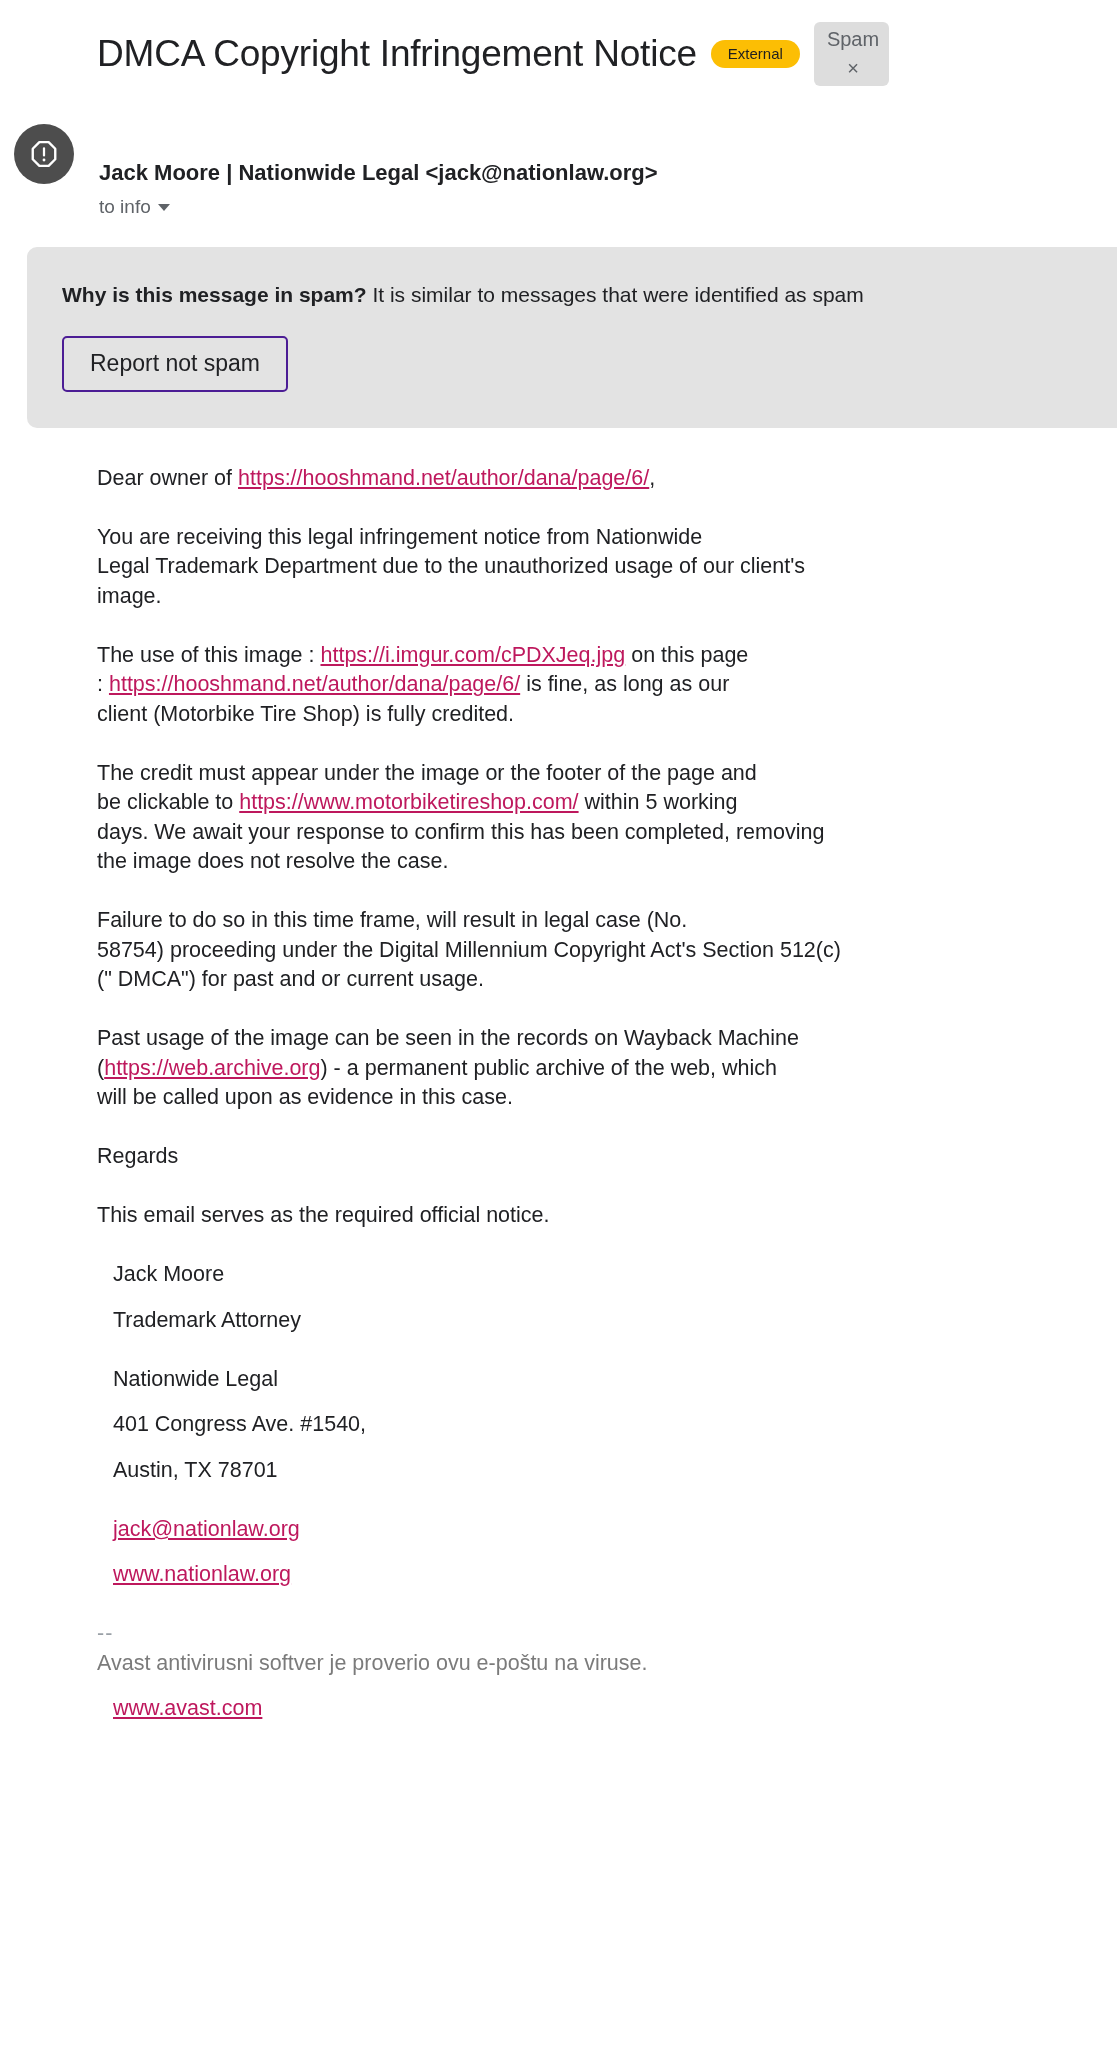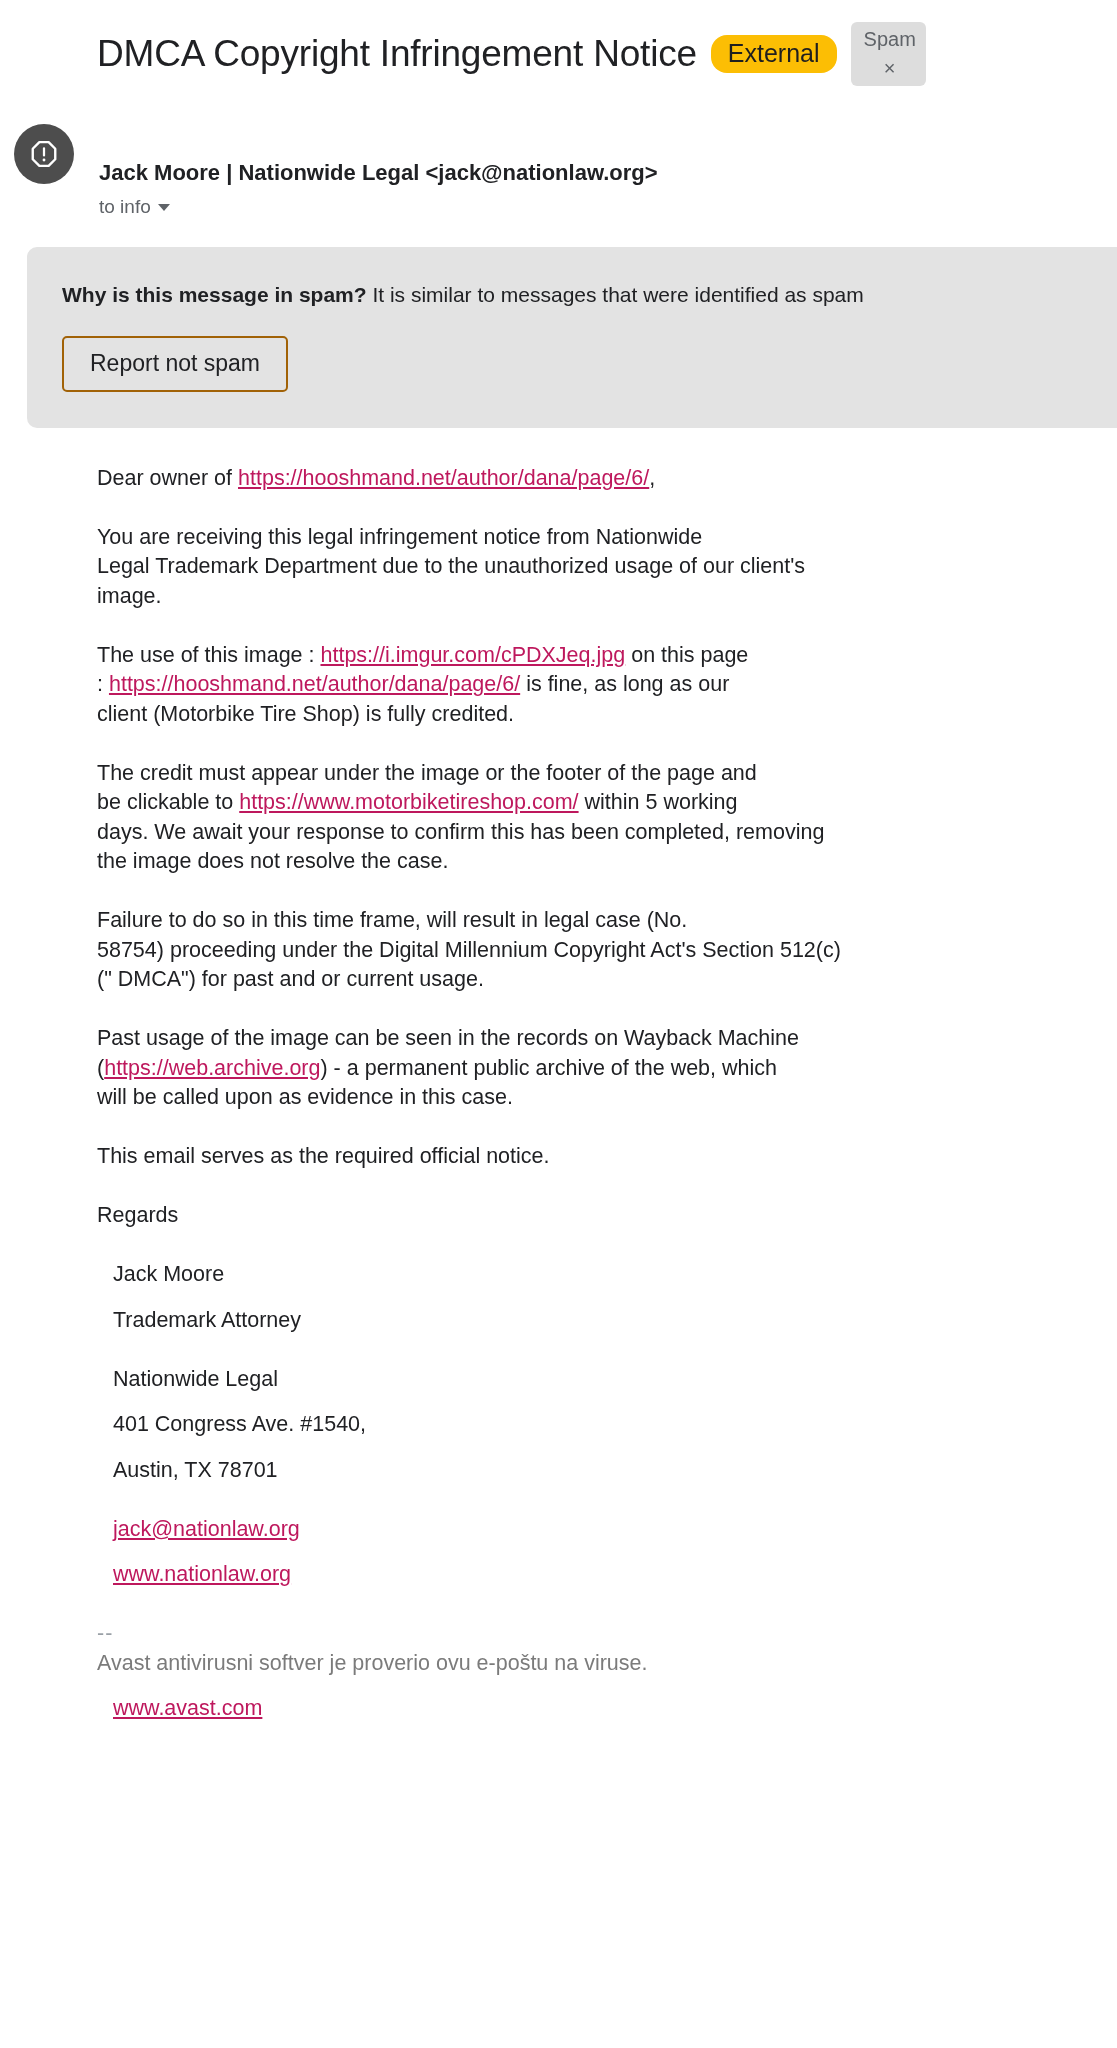--- a/index.html
+++ b/index.html
@@ -35,21 +35,21 @@
   .subject-title {
     font-size: 37px;
     font-weight: 400;
     color: #202124;
     letter-spacing: -0.2px;
     line-height: 1.2;
   }
   .badge-external {
     background: #fcbe04;
     color: #1f1f1f;
-    font-size: 25px;
+    font-size: 15px;
     font-weight: 500;
     border-radius: 16px;
     padding: 6px 17px 7px;
     line-height: 1;
     display: inline-block;
   }
   .chip-spam {
     background: #dddddd;
     color: #5f6368;
     font-size: 20px;
@@ -129,21 +129,21 @@
     color: #202124;
     white-space: nowrap;
     line-height: 1.4;
   }
   .spam-question b { font-weight: 700; }
   .spam-question span.reason { font-weight: 400; }
   .report-btn {
     margin-top: 26px;
     display: inline-block;
     background: transparent;
-    border: 2px solid #a16207;
+    border: 2px solid #4c1d95;
     border-radius: 5px;
     color: #202124;
     font-family: inherit;
     font-size: 23px;
     padding: 14px 26px 15px;
     line-height: 1;
     cursor: pointer;
   }
 
   
@@ -233,23 +233,23 @@
 the image does not resolve the case.</span></p>
 
     <p class="para">Failure to do so in this time frame, will result in legal case (No.
 58754) proceeding under the Digital Millennium Copyright Act's Section 512(c)
 (" DMCA") for past and or current usage.</p>
 
     <p class="para"><span>Past usage of the image can be seen in the records on Wayback Machine
 (</span><a class="link">https://web.archive.org</a><span>) - a permanent public archive of the web, which
 will be called upon as evidence in this case.</span></p>
 
+    <p class="para">Regards</p>
+
     <p class="para">This email serves as the required official notice.</p>
-
-    <p class="para">Regards</p>
 
     <div class="sig-block">
       <p class="sig-line">Jack Moore</p>
       <p class="sig-line">Trademark Attorney</p>
     </div>
 
     <div class="sig-block">
       <p class="sig-line">Nationwide Legal</p>
       <p class="sig-line">401 Congress Ave. #1540,</p>
       <p class="sig-line">Austin, TX 78701</p>

